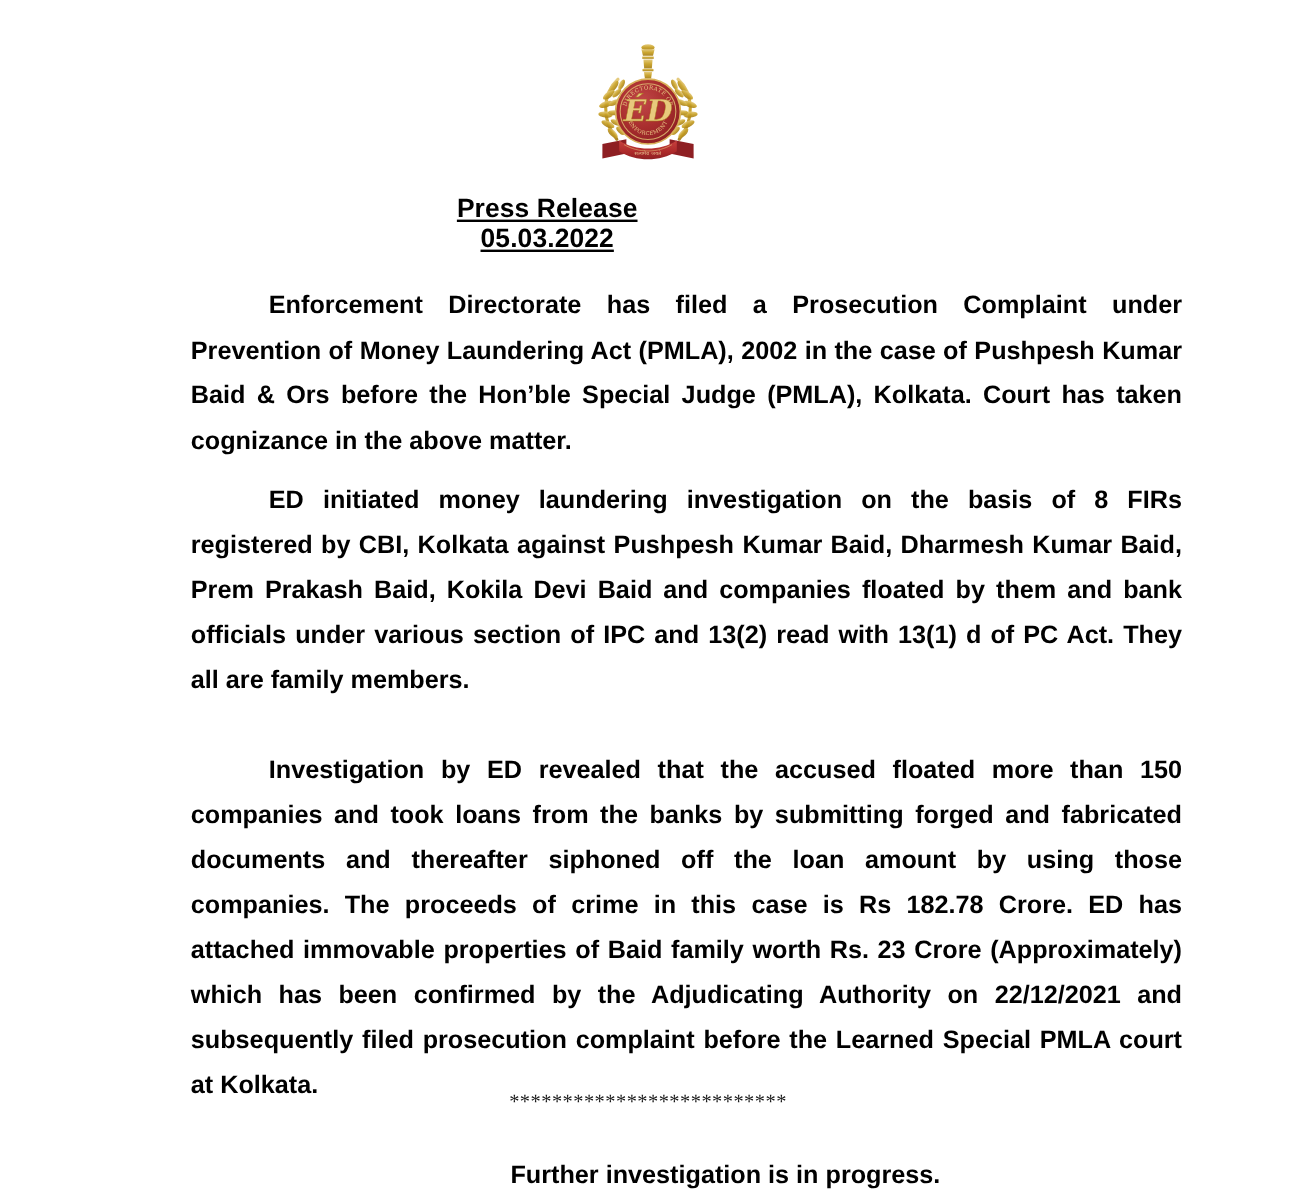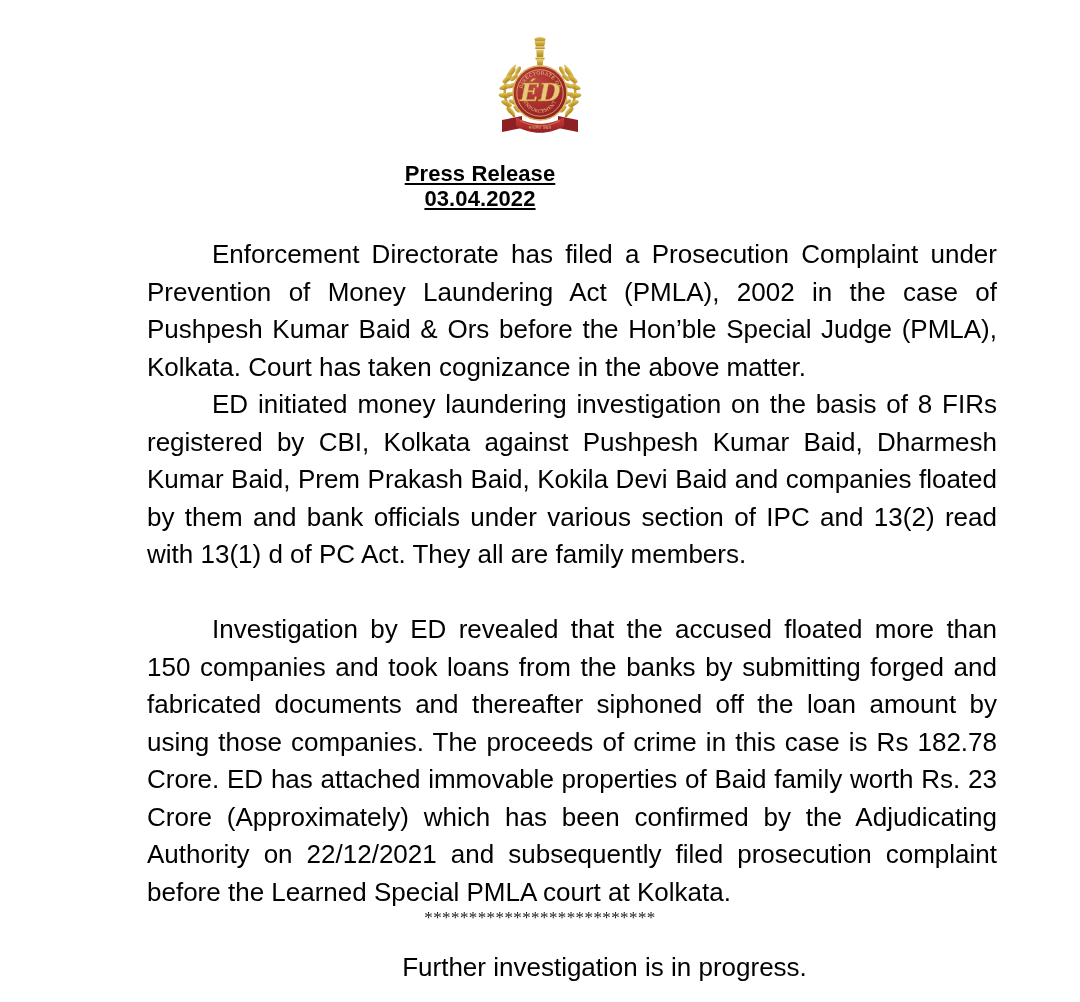--- a/index.html
+++ b/index.html
@@ -37,21 +37,20 @@
     height: 104px;
   }
 
   
   .title-block {
     position: absolute;
     top: 161px;
     left: 0;
     width: 912px;
     text-align: center;
-    margin-left: 24px;
   }
   .title-line {
     display: block;
     font-size: 22px;
     font-weight: bold;
     line-height: 25px;
     letter-spacing: 0.1px;
   }
   .title-line span.u {
     text-decoration: underline;
@@ -59,27 +58,27 @@
   }
 
   
   .body-text {
     position: absolute;
     top: 236px;
     left: 147px;
     width: 850px;
   }
   p.para {
-    margin: 0;
-    font-size: 26px;
+    margin: 12px;
+    font-size: 21px;
     line-height: 37.5px;
     text-align: justify;
     text-indent: 65px;
     text-justify: inter-word;
-    font-weight: 400;
+    font-weight: 700;
     -webkit-font-smoothing: antialiased;
   }
   p.para.nogap {
     margin-top: 0;
   }
   p.para.gap {
     margin-top: 37.5px;
   }
   p.para.last {
     text-align: center;
@@ -191,21 +190,21 @@
           <path d="M24 83 C38 92, 58 92, 72 83 L72 92 C58 101, 38 101, 24 92 Z" fill="url(#ribbonGrad)"></path>
           <path d="M28 86.5 C40 93.6, 56 93.6, 68 86.5" fill="none" stroke="#E8C97C" stroke-width="0.6" opacity="0.75"></path>
           <text x="48" y="95" text-anchor="middle" font-family="DejaVu Serif, serif" font-size="4" fill="#F0D9A0" opacity="0.9" letter-spacing="0.3">सत्यमेव जयते</text>
         </g>
       </svg>
     </span>
   </div>
 
   <div class="title-block">
     <div class="title-line"><span class="u">Press Release</span></div>
-    <div class="title-line"><span class="u">03.04.2022</span></div>
+    <div class="title-line"><span class="u">05.03.2022</span></div>
   </div>
 
   <div class="body-text">
     <p class="para nogap">Enforcement Directorate has filed a Prosecution Complaint under Prevention of Money Laundering Act (PMLA), 2002 in the case of Pushpesh Kumar Baid &amp; Ors before the Hon’ble Special Judge (PMLA), Kolkata. Court has taken cognizance in the above matter.</p>
     <p class="para nogap">ED initiated money laundering investigation on the basis of 8 FIRs registered by CBI, Kolkata against Pushpesh Kumar Baid, Dharmesh Kumar Baid, Prem Prakash Baid, Kokila Devi Baid and companies floated by them and bank officials under various section of IPC and 13(2) read with 13(1) d of PC Act. They all are family members.</p>
     <p class="para gap">Investigation by ED revealed that the accused floated more than 150 companies and took loans from the banks by submitting forged and fabricated documents and thereafter siphoned off the loan amount by using those companies. The proceeds of crime in this case is Rs 182.78 Crore. ED has attached immovable properties of Baid family worth Rs. 23 Crore (Approximately) which has been confirmed by the Adjudicating Authority on 22/12/2021 and subsequently filed prosecution complaint before the Learned Special PMLA court at Kolkata.</p>
     <p class="para last">Further investigation is in progress.</p>
   </div>
 
   <div class="stars">**************************</div>

